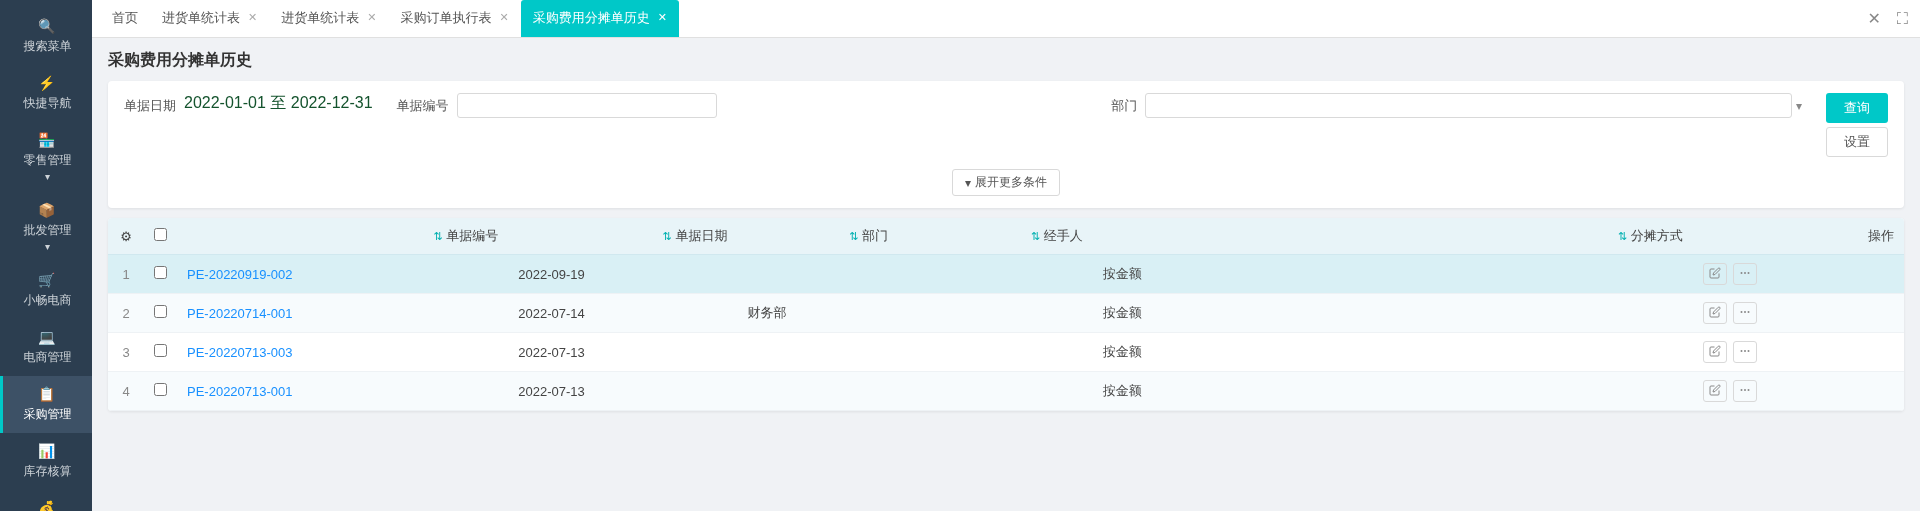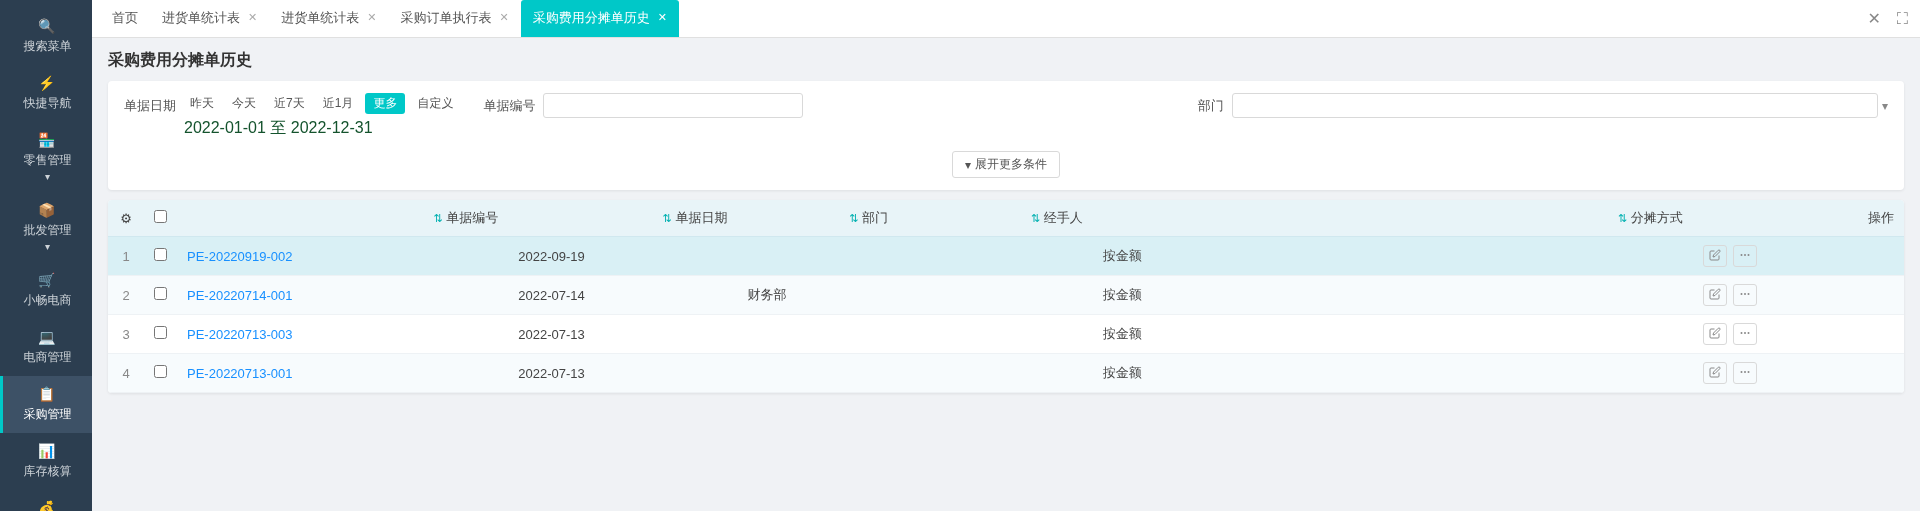--- a/index.html
+++ b/index.html
@@ -368,45 +368,41 @@
     <div class="page-header">
       <h2 class="page-title">采购费用分摊单历史</h2>
     </div>
 
     <div class="filter-bar">
       <div class="filter-row">
 
         <div class="filter-group">
           <span class="filter-label">单据日期</span>
           <div class="filter-options">
-            <div class="filter-quick-btns">
-              <span class="quick-btn">昨天</span>
-              <span class="quick-btn">今天</span>
-              <span class="quick-btn">近7天</span>
-              <span class="quick-btn">近1月</span>
-              <span class="quick-btn more">更多</span>
-              <span class="quick-btn">自定义</span>
-            </div>
             <div class="filter-date-range">2022-01-01 至 2022-12-31</div>
           </div>
         </div>
 
         <div class="filter-section" style="min-width: 280px;">
           <span class="filter-label">单据编号</span>
           <input class="filter-input" type="text" style="width: 260px;">
         </div>
 
         <div class="filter-section" style="flex: 1;">
           <span class="filter-label">部门</span>
           <div style="display:flex; align-items:center; gap:4px; flex:1;">
             <input class="filter-input" type="text" style="flex: 1 1 0%;">
             <span style="color:#888; cursor:pointer; font-size:12px;">▾</span>
           </div>
         </div>
 
+        <div style="display:flex; flex-direction:column; gap:4px; align-self:flex-start; margin-top:0;">
+          <button class="search-btn">查询</button>
+          <button class="setting-btn">设置</button>
+        </div>
       </div>
 
       <div style="display:flex; justify-content:center; margin-top:6px;">
         <button class="expand-btn">
           <span>▾</span>
           <span>展开更多条件</span>
         </button>
       </div>
     </div>
 

